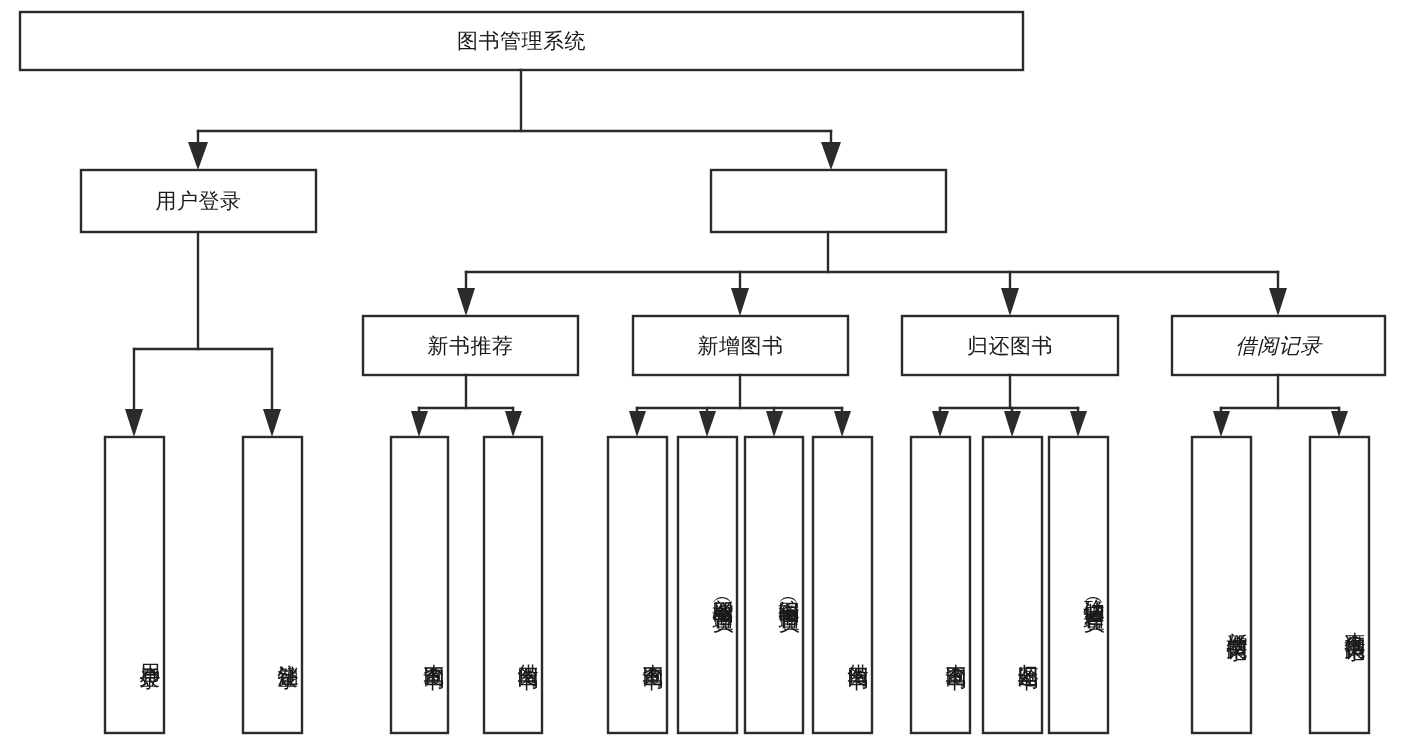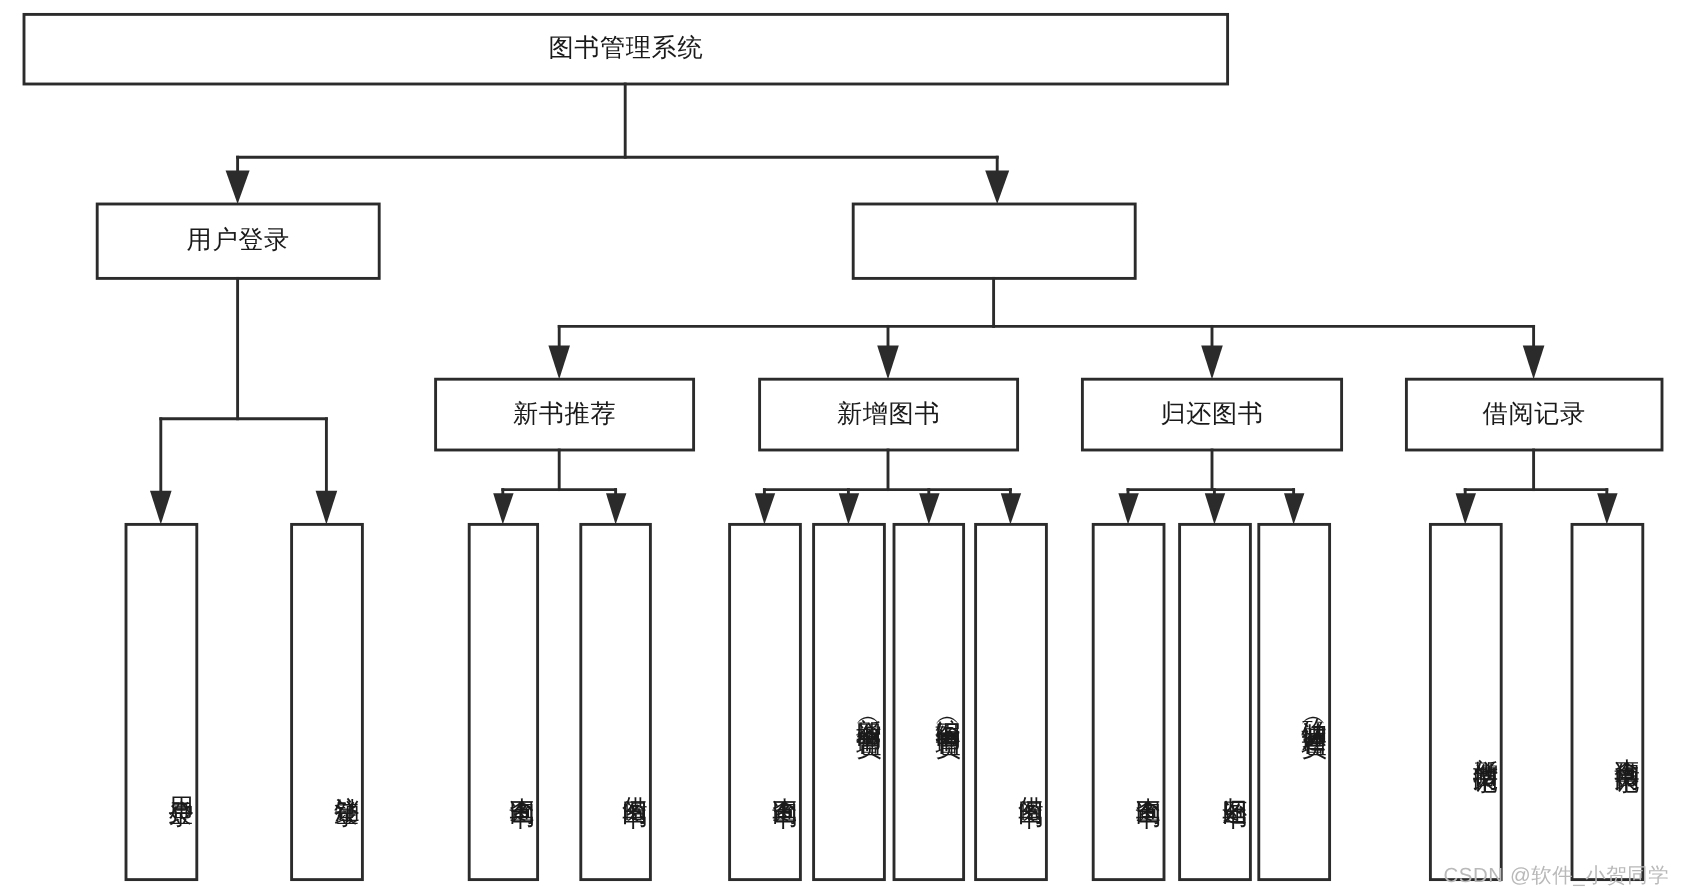--- a/index.html
+++ b/index.html
@@ -192,21 +192,21 @@
 
   <div class="node-label-h" style="left:81px; top:170px; width:235px; height:62px;">用户登录</div>
 
 
   <div class="node-label-h" style="left:363px; top:316px; width:215px; height:59px;">新书推荐</div>
 
   <div class="node-label-h" style="left:633px; top:316px; width:215px; height:59px;">新增图书</div>
 
   <div class="node-label-h" style="left:902px; top:316px; width:216px; height:59px;">归还图书</div>
 
-  <div class="node-label-h" style="left:1172px; top:316px; width:213px; height:59px;">借阅记录</div>
+  <div class="node-label-h" style="left:1172px; top:316px; width:213px; height:59px;font-style:italic;">借阅记录</div>
 
   <div class="node-label-v" style="left:105px; top:437px; width:59px; height:296px; padding-top:66px;">用户登录</div>
 
   <div class="node-label-v" style="left:243px; top:437px; width:59px; height:296px; padding-top:66px;">注销登录</div>
 
   <div class="node-label-v" style="left:391px; top:437px; width:57px; height:296px; padding-top:66px;">查询图书</div>
 
   <div class="node-label-v" style="left:484px; top:437px; width:58px; height:296px; padding-top:66px;">借阅图书</div>
 
   <div class="node-label-v" style="left:608px; top:437px; width:59px; height:296px; padding-top:66px;">查询图书</div>
@@ -220,15 +220,14 @@
   <div class="node-label-v" style="left:911px; top:437px; width:59px; height:296px; padding-top:66px;">查询图书</div>
 
   <div class="node-label-v" style="left:983px; top:437px; width:59px; height:296px; padding-top:66px;">归还图书</div>
 
   <div class="node-label-v" style="left:1049px; top:437px; width:59px; height:296px; padding-top:6px;">确认归还（管理员）</div>
 
   <div class="node-label-v" style="left:1192px; top:437px; width:59px; height:296px; padding-top:36px;">新增借阅记录</div>
 
   <div class="node-label-v" style="left:1310px; top:437px; width:59px; height:296px; padding-top:36px;">查询借阅记录</div>
 
-  <div class="watermark">CSDN @软件_小贺同学</div>
 
 </div>
 
 </body></html>

